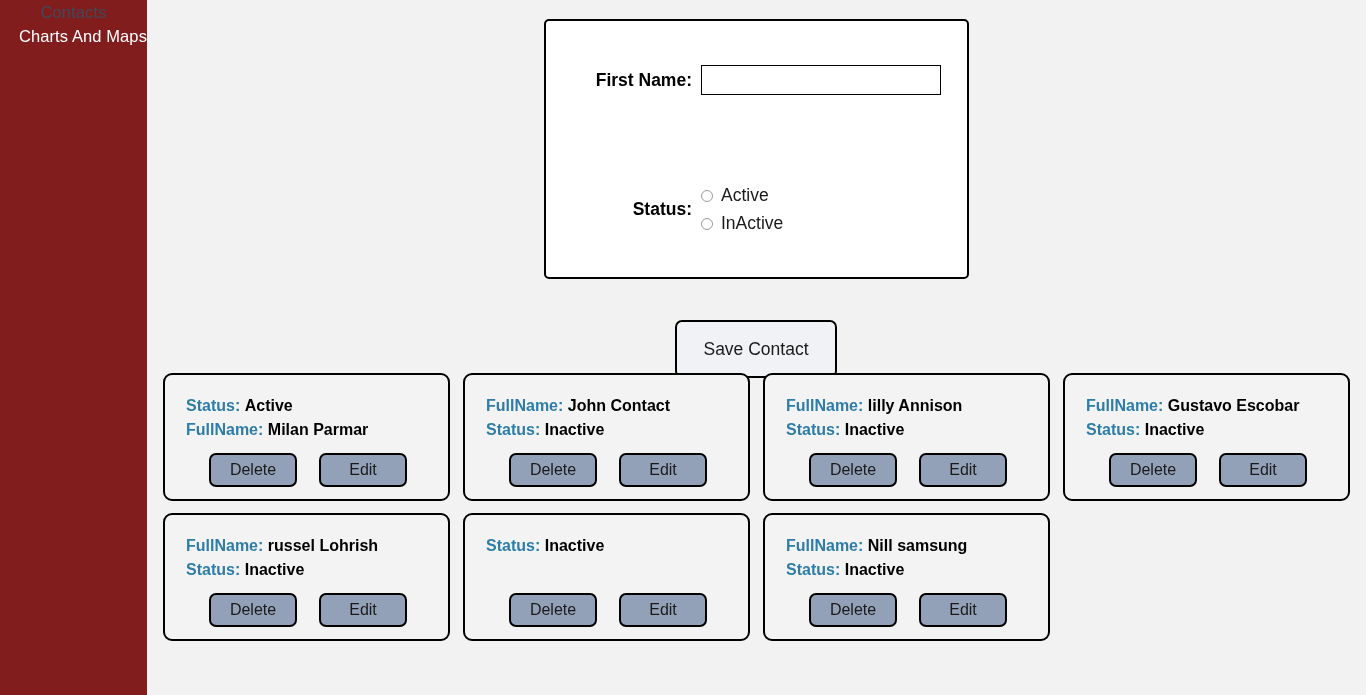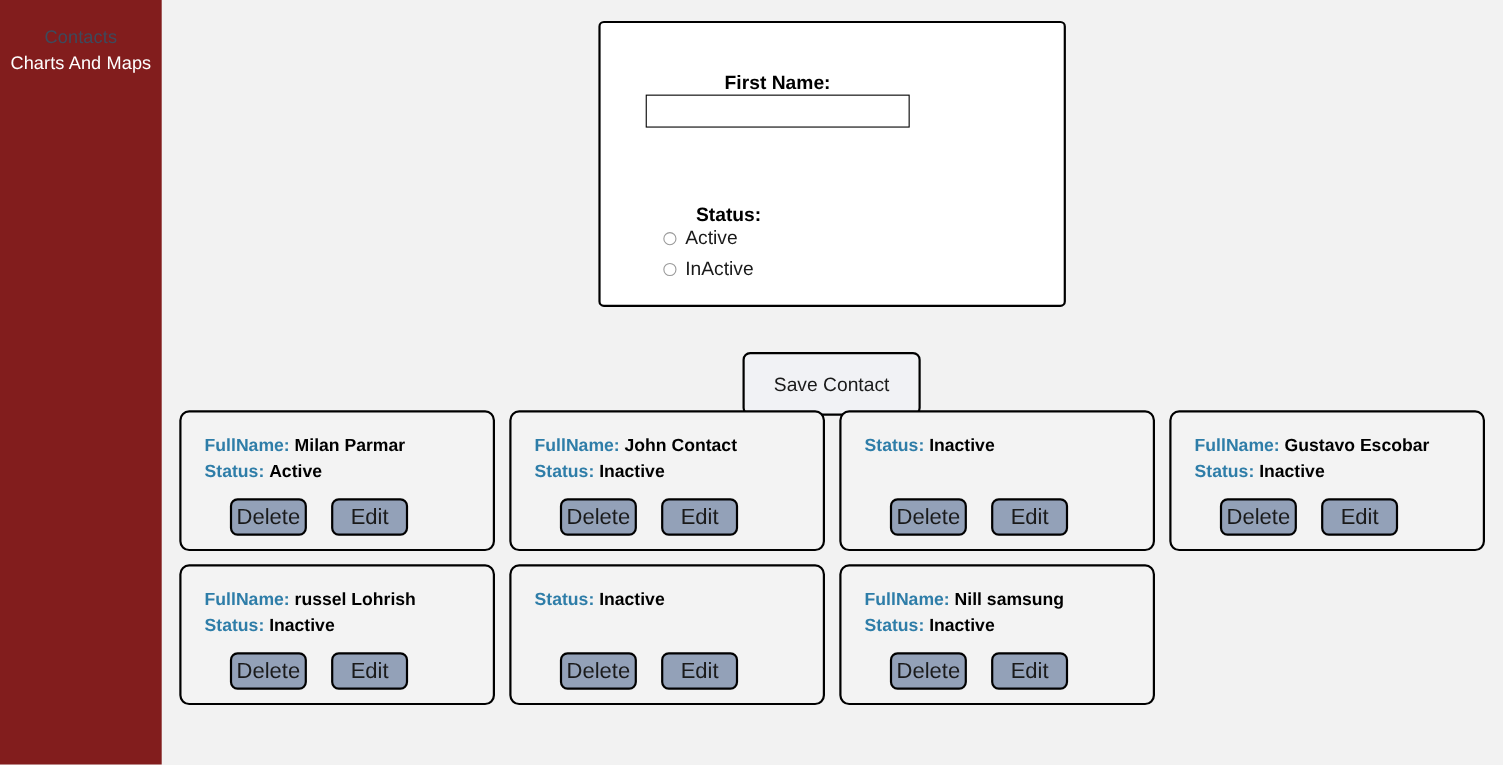--- a/index.html
+++ b/index.html
@@ -17,35 +17,35 @@
 
   
   #sidebar {
     position: absolute;
     left: 0;
     top: 0;
     width: 147px;
     height: 695px;
     background: #821d1d;
     box-sizing: border-box;
-    padding-top: 22px;
+    padding-top: 0;
     text-align: center;
   }
   .nav-link {
     display: block;
     width: 100%;
     text-align: center;
     font-size: 16.5px;
     line-height: 24.3px;
     text-decoration: none;
     cursor: pointer;
     letter-spacing: 0.1px;
   }
   .nav-link.muted { color: #3d4a5c; }
-  .nav-link.light { color: #ffffff; }
+  .nav-link.light { color: #ffffff; text-align: right; }
 
   
   #content {
     position: absolute;
     left: 147px;
     top: 0;
     width: 1219px;
     height: 695px;
   }
 
@@ -58,21 +58,20 @@
     height: 260px;
     background: #ffffff;
     border: 2px solid #000000;
     border-radius: 5px;
     box-sizing: border-box;
   }
   .field-row {
     position: absolute;
     display: flex;
     align-items: center;
-    flex-direction: column;
   }
   .field-label {
     font-size: 17.5px;
     color: #000000;
     font-weight: 600;
     text-align: right;
     white-space: nowrap;
   }
   .text-input {
     width: 240px;
@@ -176,27 +175,27 @@
     font-weight: 700;
   }
   .card-actions {
     position: absolute;
     left: 44px;
     top: 78px;
     display: flex;
     gap: 22px;
   }
   .card-btn {
-    width: 70px;
+    width: 88px;
     height: 34px;
     background: #93a1b8;
     border: 2px solid #000000;
     border-radius: 7px;
     font-family: "Liberation Sans", sans-serif;
-    font-size: 20px;
+    font-size: 16px;
     color: #1a1a1a;
     cursor: pointer;
     padding: 0;
   }
 </style>
 </head>
 <body>
 
 <nav id="sidebar">
   <a class="nav-link muted" href="#">Contacts</a>
@@ -226,36 +225,37 @@
         </label>
       </div>
     </div>
 
   </section>
 
   <button id="save-contact-button">Save Contact</button>
 
   <section id="contacts-grid">
       <div class="contact-card">
+        <div class="card-line"><span class="card-key">Status:</span> <span class="card-val">Active</span></div>
         <div class="card-line"><span class="card-key">FullName:</span> <span class="card-val">Milan Parmar</span></div>
-        <div class="card-line"><span class="card-key">Status:</span> <span class="card-val">Active</span></div>
         <div class="card-actions">
           <button class="card-btn">Delete</button>
           <button class="card-btn">Edit</button>
         </div>
       </div>
       <div class="contact-card">
         <div class="card-line"><span class="card-key">FullName:</span> <span class="card-val">John Contact</span></div>
         <div class="card-line"><span class="card-key">Status:</span> <span class="card-val">Inactive</span></div>
         <div class="card-actions">
           <button class="card-btn">Delete</button>
           <button class="card-btn">Edit</button>
         </div>
       </div>
       <div class="contact-card">
+        <div class="card-line"><span class="card-key">FullName:</span> <span class="card-val">lilly Annison</span></div>
         <div class="card-line"><span class="card-key">Status:</span> <span class="card-val">Inactive</span></div>
         <div class="card-actions">
           <button class="card-btn">Delete</button>
           <button class="card-btn">Edit</button>
         </div>
       </div>
       <div class="contact-card">
         <div class="card-line"><span class="card-key">FullName:</span> <span class="card-val">Gustavo Escobar</span></div>
         <div class="card-line"><span class="card-key">Status:</span> <span class="card-val">Inactive</span></div>
         <div class="card-actions">

